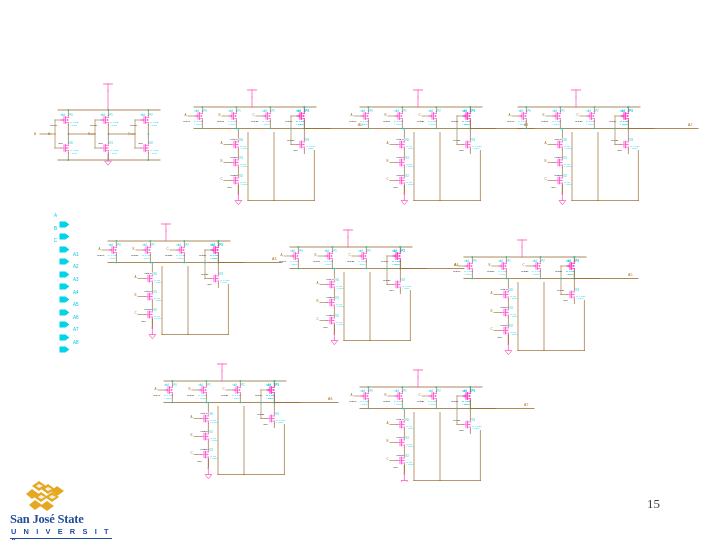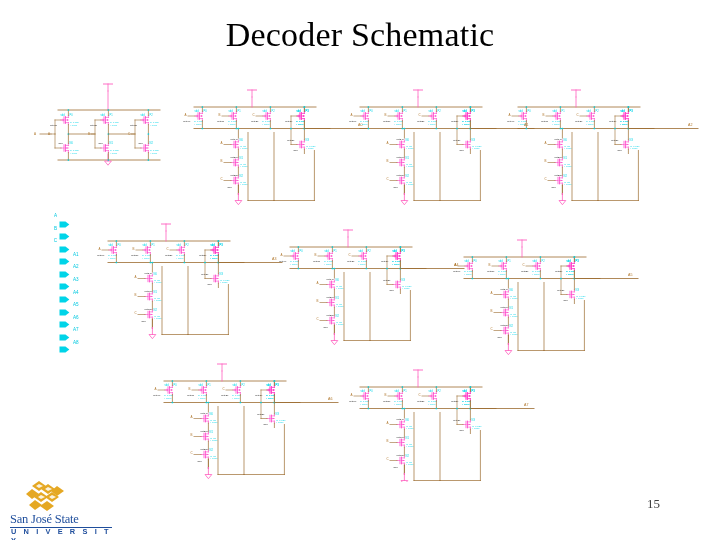--- a/index.html
+++ b/index.html
@@ -21,23 +21,23 @@
   #page-number{
     position:absolute;right:60px;top:496px;
     font-family:"Liberation Serif",serif;font-size:13px;color:#404040;
   }
 
   
   #logo{position:absolute;left:8px;top:480px;width:104px;height:54px;}
   #logo .mark{position:absolute;left:18px;top:0px;width:40px;height:32px;}
   #logo .wordmark{
     position:absolute;left:2px;top:33px;width:102px;
-    font-family:"Liberation Serif",serif;font-size:12.5px;font-weight:400;
+    font-family:"Liberation Serif",serif;font-size:12.5px;font-weight:700;
     color:#1f4e9c;letter-spacing:-.2px;line-height:13px;
-    border-bottom:1.2px solid #1f4e9c;padding-bottom:1px;
+    border-bottom:1.2px solid #1f4e9c;padding-bottom:12px;
   }
   #logo .sub{
     position:absolute;left:3px;top:47px;
     font-family:"Liberation Sans",sans-serif;font-size:7.4px;font-weight:600;
     color:#1f4e9c;letter-spacing:2.6px;
   }
 
   
   #schematic{position:absolute;left:0;top:82px;width:720px;height:400px;}
   #schematic svg{display:block;}
@@ -53,21 +53,20 @@
   .port-row .plabel{
     position:absolute;left:27px;top:2px;
     font-size:4.6px;color:#00c8e0;font-family:"Liberation Sans",sans-serif;
   }
 </style>
 </head>
 <body>
 
 <div id="slide">
 
-  <div id="slide-title">Decoder Schematic</div>
 
   <div id="page-number">15</div>
 
   <div id="schematic">
     <svg id="sch-svg" width="720" height="400" viewBox="0 0 720 400">
         <g>
           <g>
             <line x1="108" y1="2" x2="108" y2="9" stroke="#ff5fbf" stroke-width="0.8" stroke-linecap="square"></line>
             <line x1="103.5" y1="2" x2="112.5" y2="2" stroke="#ff5fbf" stroke-width="0.9" stroke-linecap="square"></line>
           </g>

